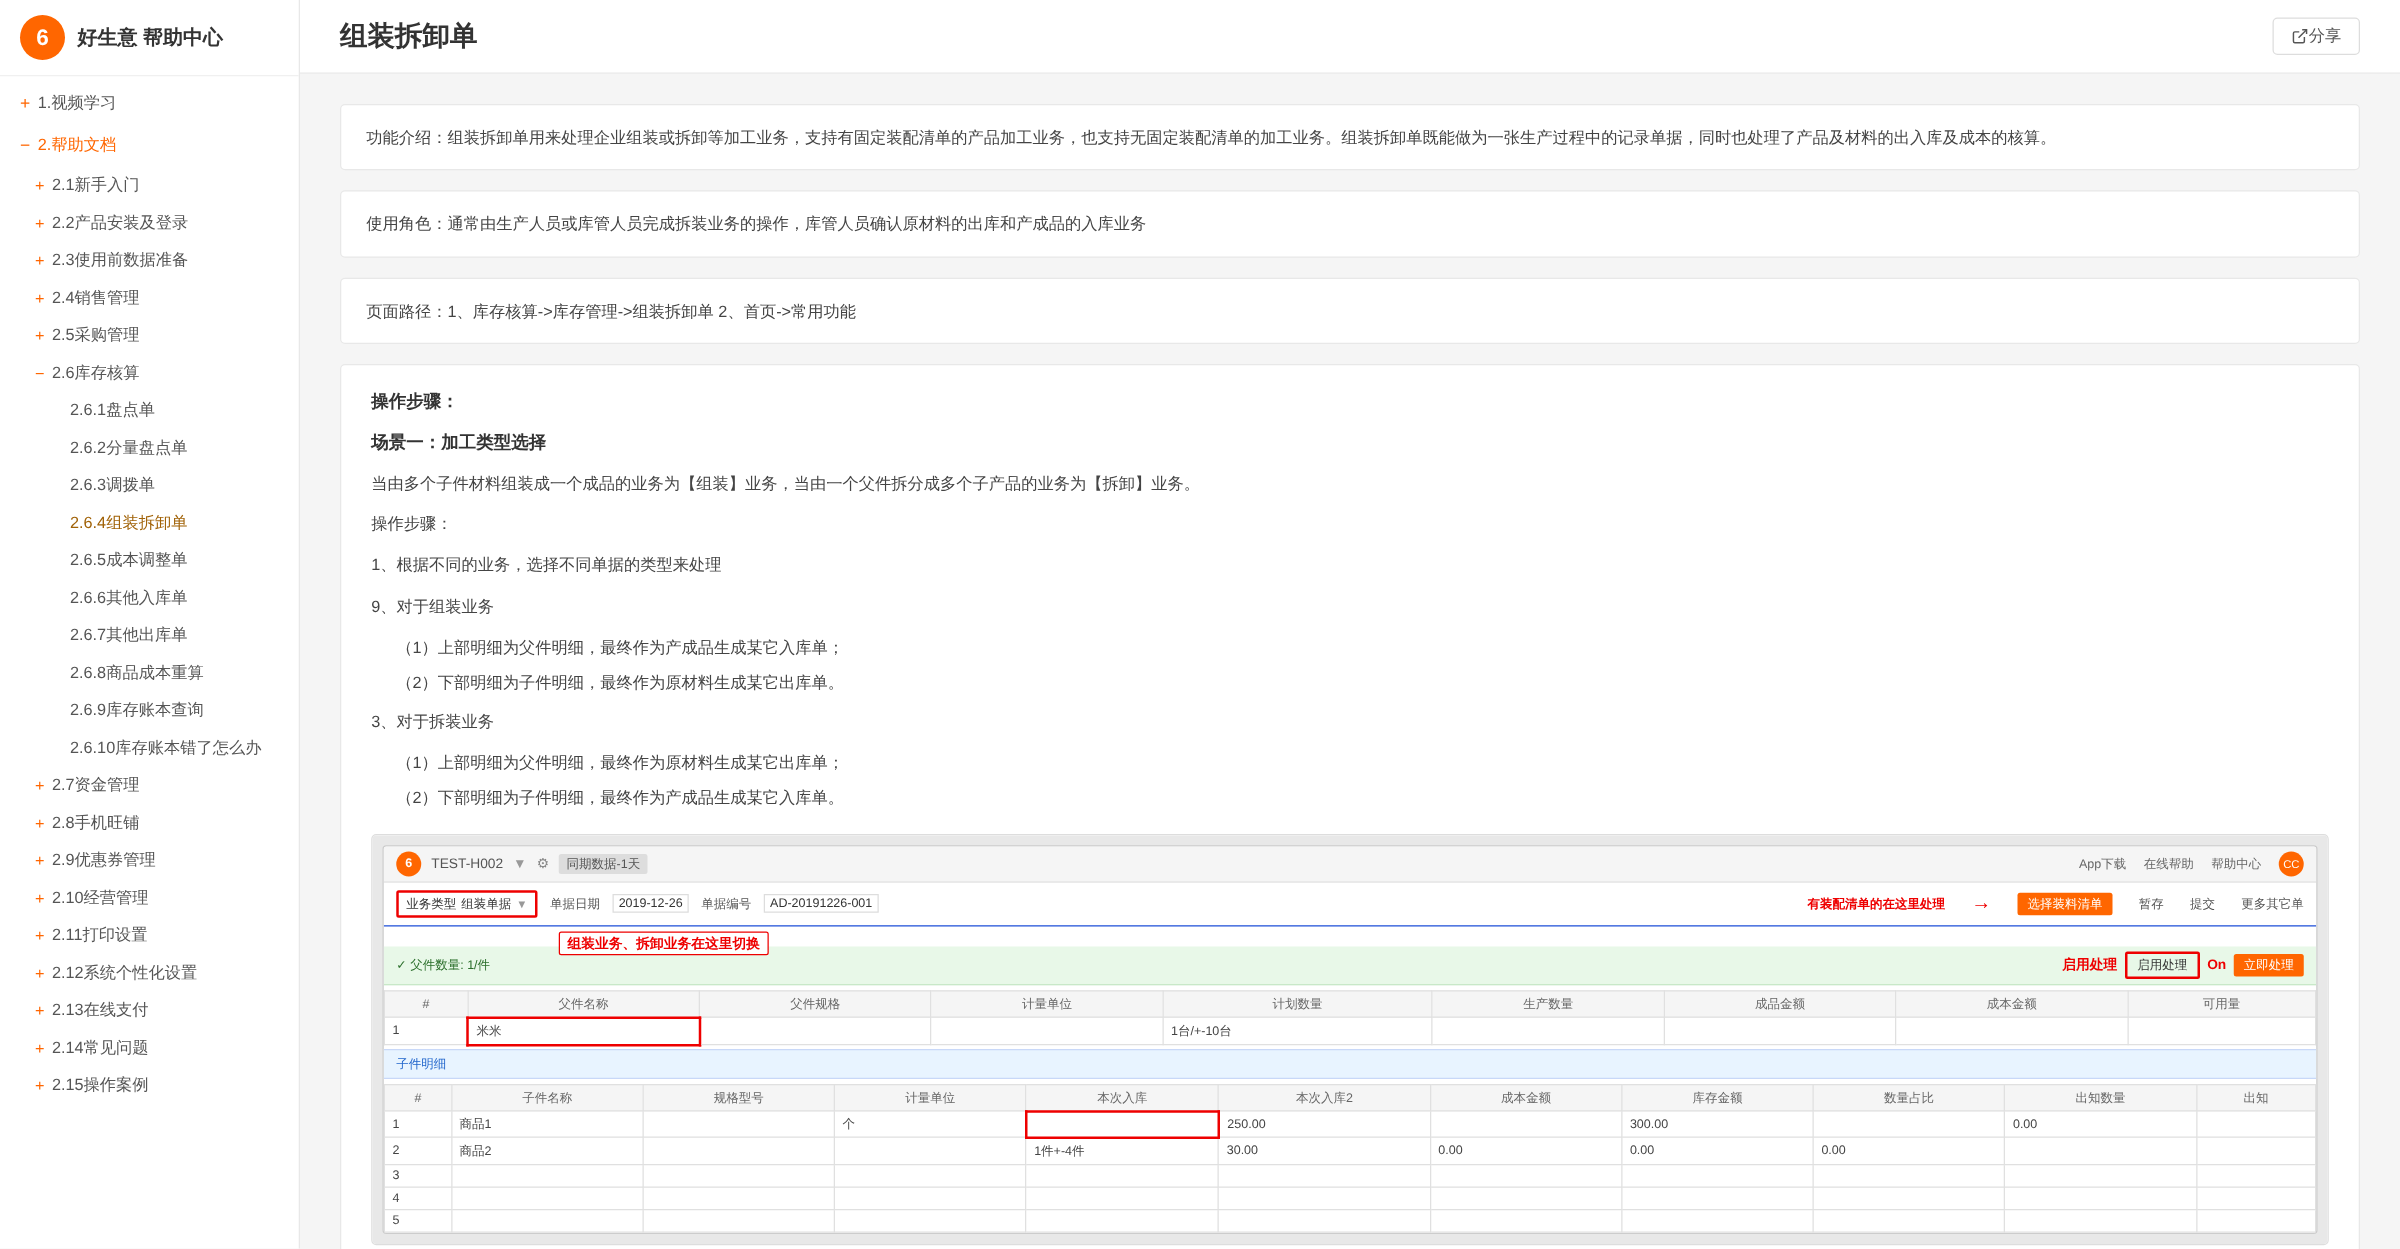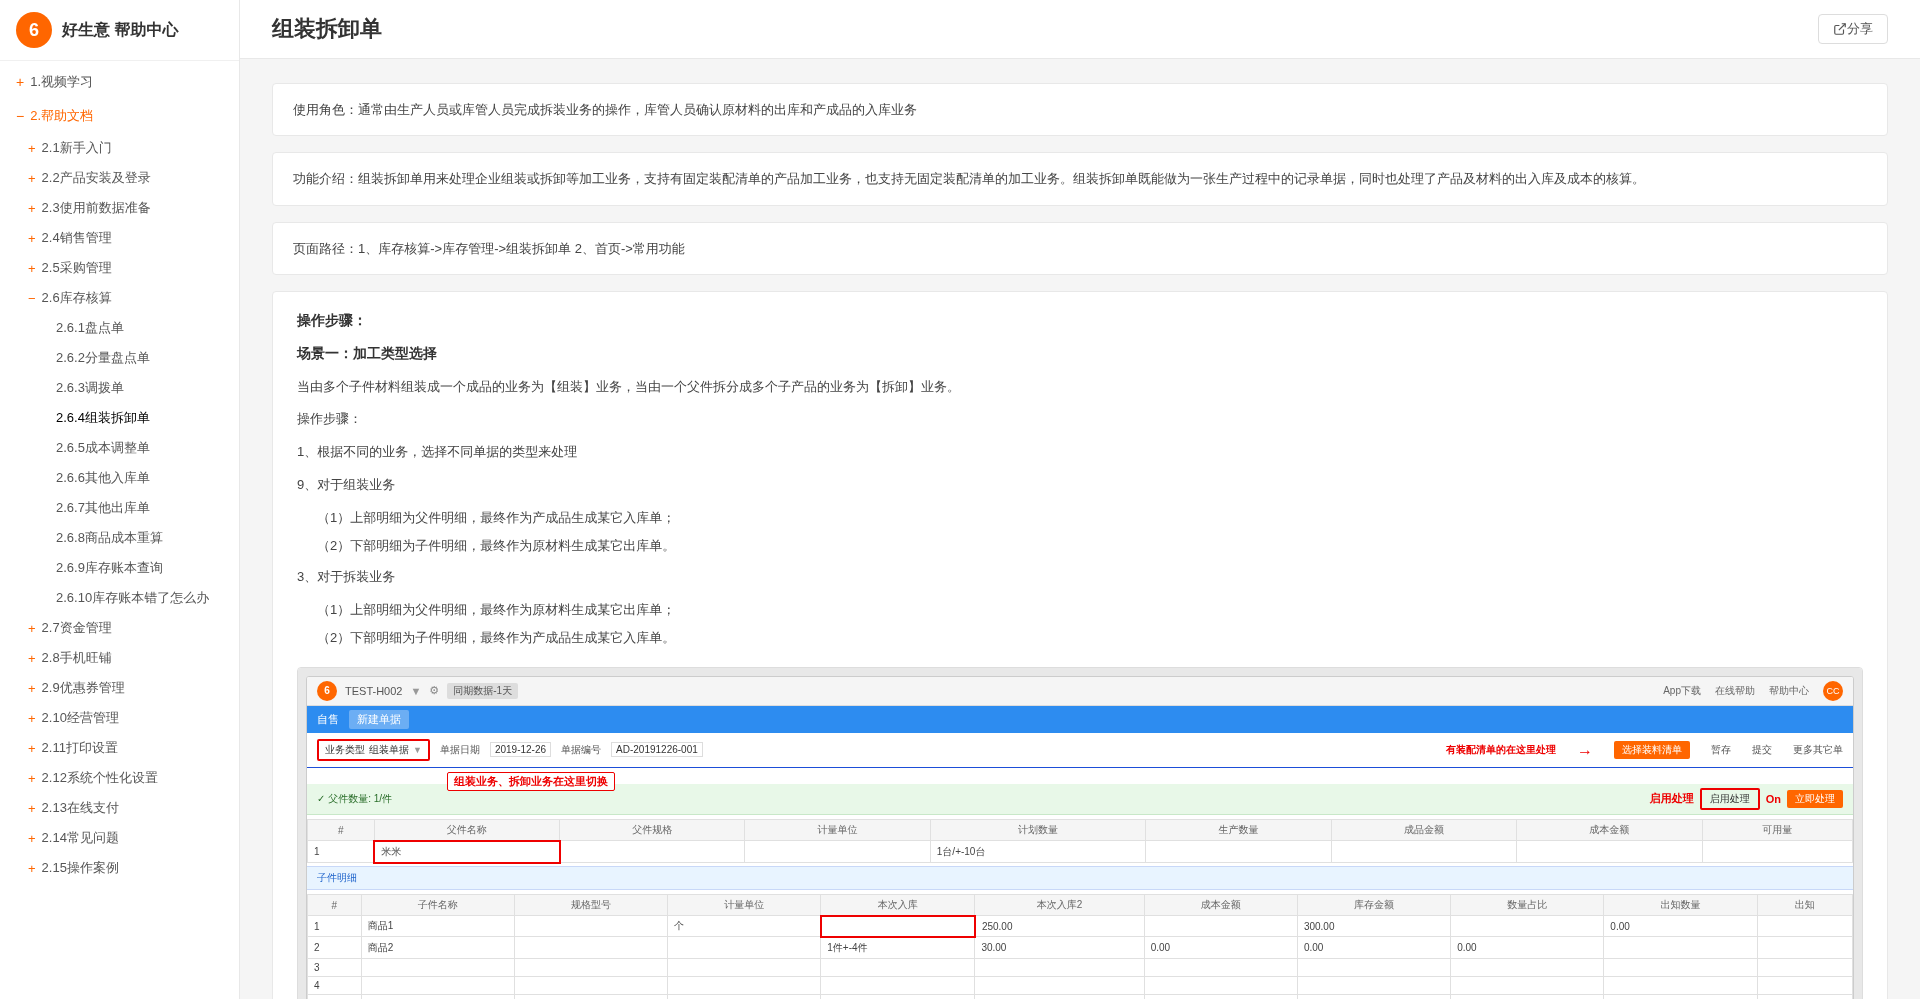--- a/index.html
+++ b/index.html
@@ -369,21 +369,21 @@
       <div class="nav-sub">
         <div class="nav-sub-item">
           <span>2.6.1盘点单</span>
         </div>
         <div class="nav-sub-item">
           <span>2.6.2分量盘点单</span>
         </div>
         <div class="nav-sub-item">
           <span>2.6.3调拨单</span>
         </div>
-        <div class="nav-sub-item active" style="color:#000000;">
+        <div class="nav-sub-item active" style="color:#a16207;">
           <span>2.6.4组装拆卸单</span>
         </div>
         <div class="nav-sub-item">
           <span>2.6.5成本调整单</span>
         </div>
         <div class="nav-sub-item">
           <span>2.6.6其他入库单</span>
         </div>
         <div class="nav-sub-item">
           <span>2.6.7其他出库单</span>
@@ -448,25 +448,25 @@
         <polyline points="15 3 21 3 21 9"></polyline>
         <line x1="10" y1="14" x2="21" y2="3"></line>
       </svg>
       <span>分享</span>
     </button>
   </div>
 
   <div class="content-area">
 
     <div class="info-box">
+      <p>功能介绍：组装拆卸单用来处理企业组装或拆卸等加工业务，支持有固定装配清单的产品加工业务，也支持无固定装配清单的加工业务。组装拆卸单既能做为一张生产过程中的记录单据，同时也处理了产品及材料的出入库及成本的核算。</p>
+    </div>
+
+    <div class="info-box">
       <p>使用角色：通常由生产人员或库管人员完成拆装业务的操作，库管人员确认原材料的出库和产成品的入库业务</p>
-    </div>
-
-    <div class="info-box">
-      <p>功能介绍：组装拆卸单用来处理企业组装或拆卸等加工业务，支持有固定装配清单的产品加工业务，也支持无固定装配清单的加工业务。组装拆卸单既能做为一张生产过程中的记录单据，同时也处理了产品及材料的出入库及成本的核算。</p>
     </div>
 
     <div class="info-box">
       <p>页面路径：1、库存核算-&gt;库存管理-&gt;组装拆卸单 2、首页-&gt;常用功能</p>
     </div>
 
     <div class="steps-box">
       <h3>操作步骤：</h3>
 
       <p class="scenario-title">场景一：加工类型选择</p>
@@ -495,24 +495,20 @@
               <span style="color:#999;">▼</span>
               <span style="color:#888;">⚙</span>
               <span class="test-badge">同期数据-1天</span>
               <span style="flex:1;"></span>
               <span style="color:#666; font-size:10px; margin-right:6px;">App下载</span>
               <span style="color:#666; font-size:10px; margin-right:6px;">在线帮助</span>
               <span style="color:#666; font-size:10px; margin-right:6px;">帮助中心</span>
               <div style="width:20px;height:20px;border-radius:50%;background:#f60;color:#fff;font-size:9px;display:flex;align-items:center;justify-content:center;">CC</div>
             </div>
 
-            <div class="fake-app-nav">
-              <span>自售</span>
-              <span class="active-tab">新建单据</span>
-            </div>
 
             <div style="background:#fff; border-bottom:1px solid #1d4ed8; padding:6px 10px; position:relative;">
               <div style="display:flex; align-items:center; gap:10px; flex-wrap:wrap; position:relative;">
                 <div style="display:flex;align-items:center;gap:4px;border:2px solid #e00;padding:2px 6px;border-radius:2px;">
                   <span style="font-size:10px;color:#333;">业务类型</span>
                   <span style="font-size:10px;color:#333;">组装单据</span>
                   <span style="font-size:9px;color:#999;">▼</span>
                 </div>
                 <span style="font-size:10px;color:#555;">单据日期</span>
                 <span style="font-size:10px;color:#333;border:1px solid #ddd;padding:1px 4px;">2019-12-26</span>

